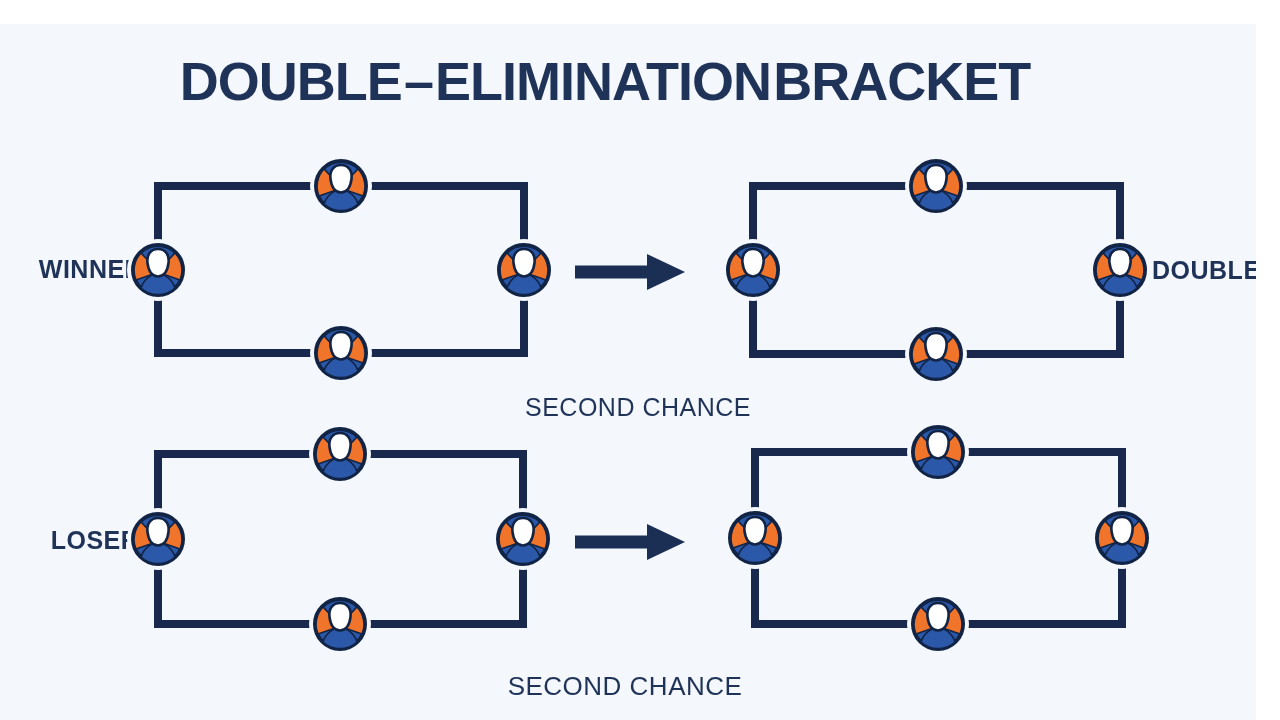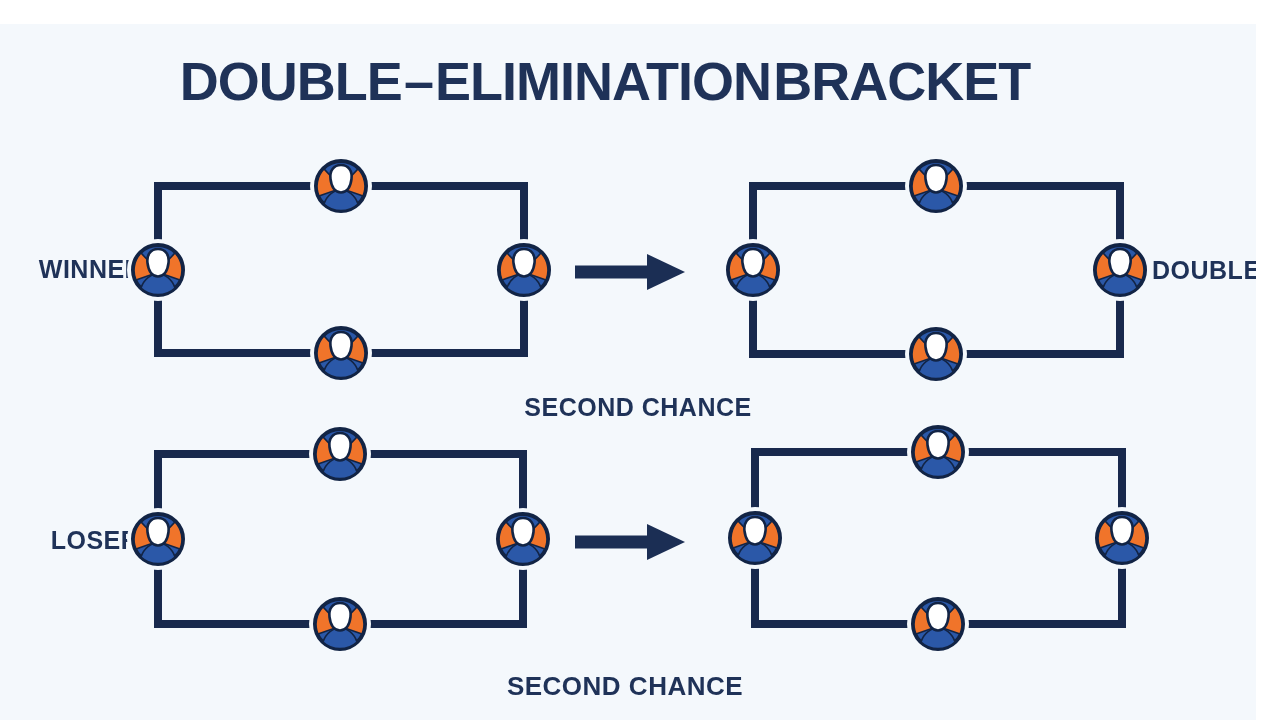--- a/index.html
+++ b/index.html
@@ -47,21 +47,21 @@
     font-weight:bold;
     letter-spacing:0.5px;
     color:#1f3258;
     white-space:nowrap;
   }
   .caption{
     position:absolute;
     width:320px;
     text-align:center;
     font-size:25px;
-    font-weight:bold;
+    font-weight:normal;
     letter-spacing:0.5px;
     color:#1f3258;
     white-space:nowrap;
   }
   .defs-holder{position:absolute;width:0;height:0;overflow:hidden;}
 </style>
 </head>
 <body>
 
 <svg class="defs-holder" aria-hidden="true">

